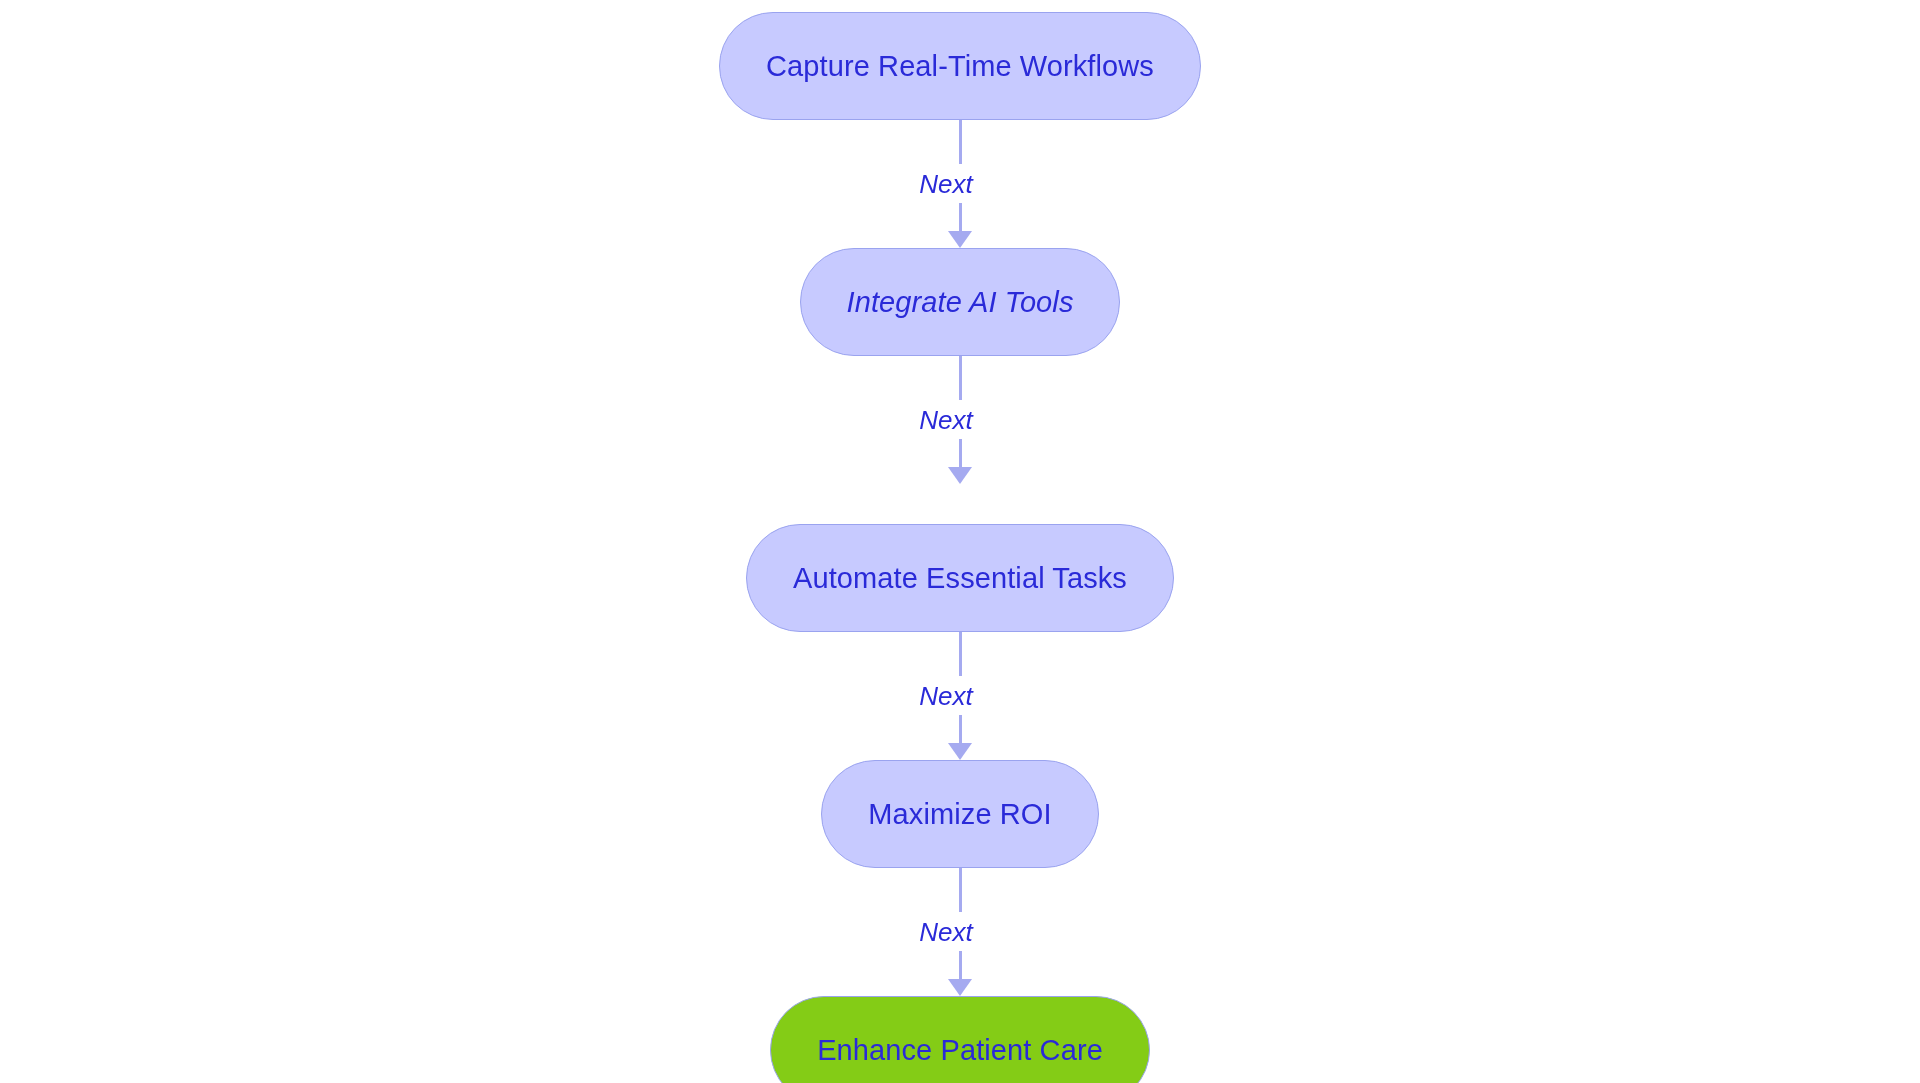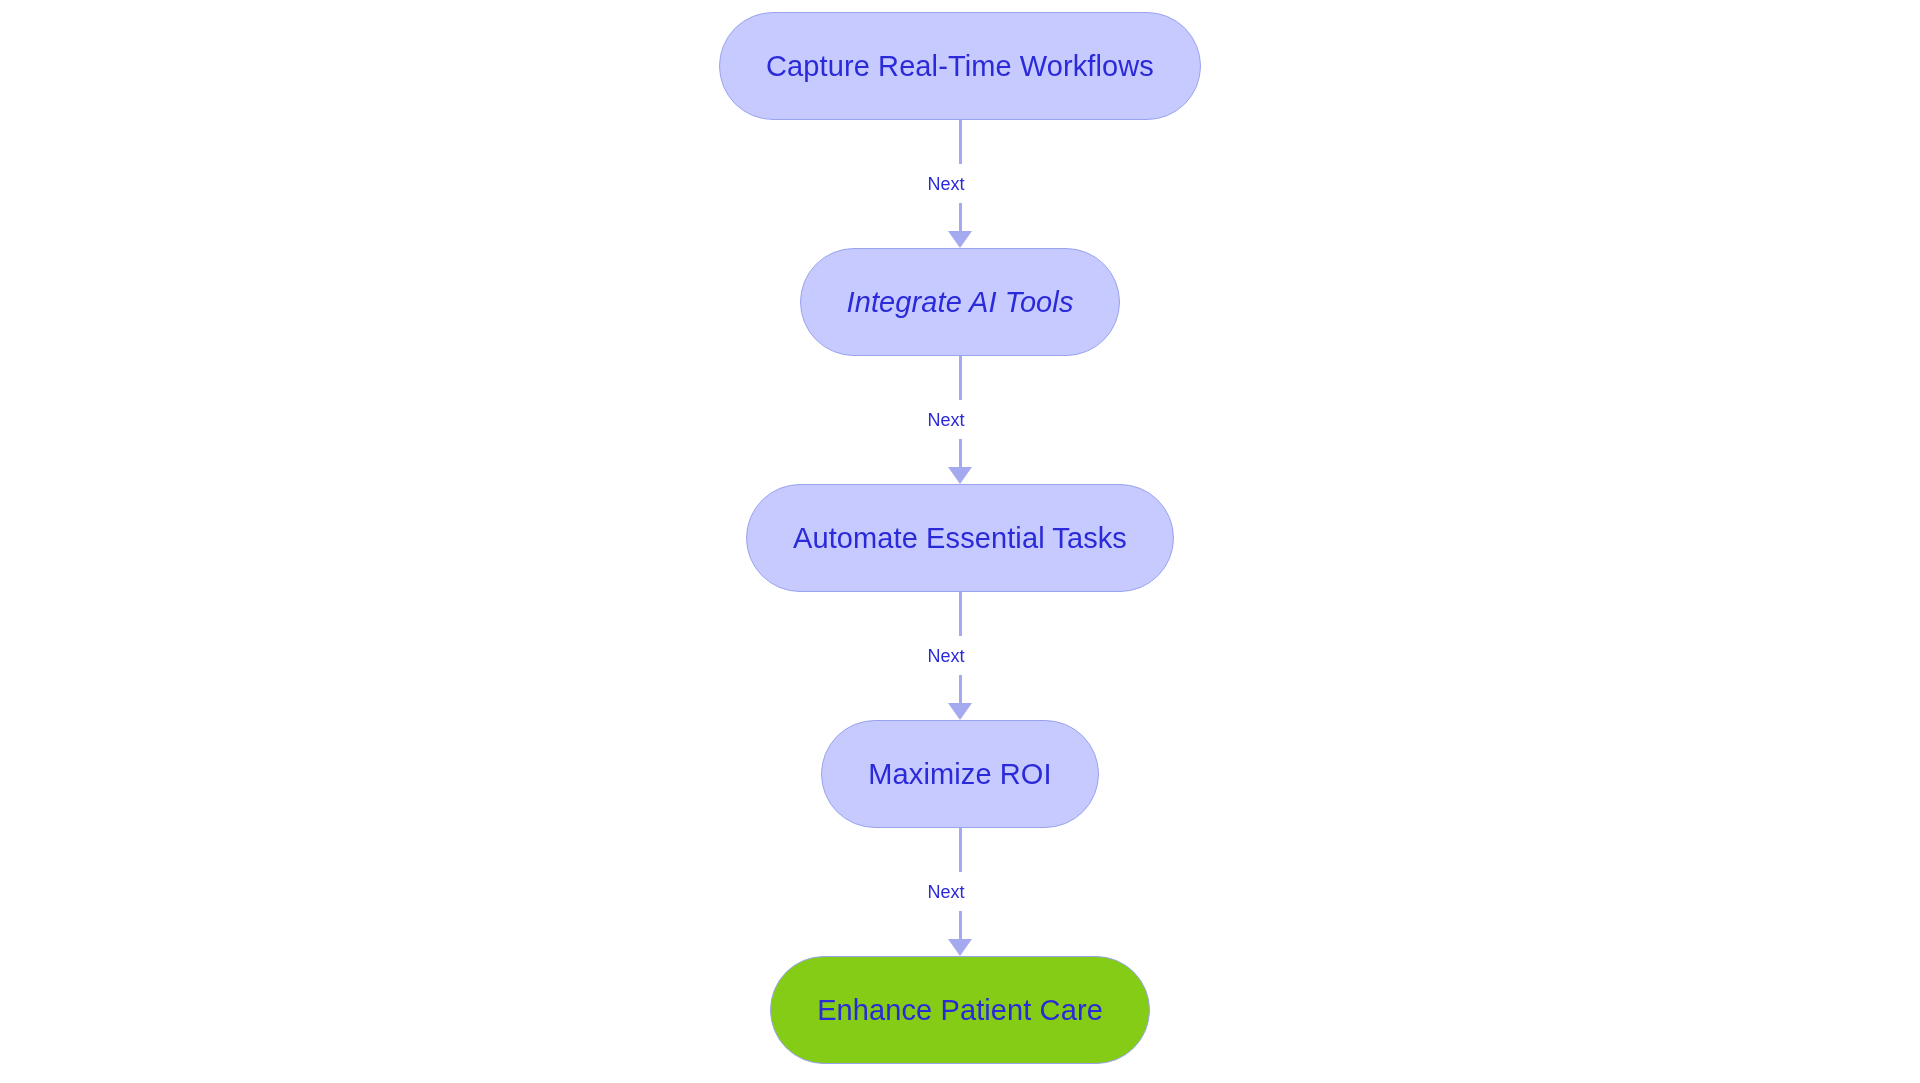--- a/index.html
+++ b/index.html
@@ -74,27 +74,28 @@
   .edge-label-row {
     height: 40px;
     display: flex;
     align-items: center;
     justify-content: center;
     position: relative;
     width: 100%;
   }
   .edge-label {
     color: #2a2ad8;
-    font-size: 18px;
+    font-size: 26px;
     line-height: 1;
     white-space: nowrap;
     background: #ffffff;
     padding: 0 6px;
     position: relative;
     left: -14px;
+    font-style: italic;
   }
   .edge-line-bottom {
     width: 3px;
     height: 28px;
     background: #a5aaf0;
     flex: none;
   }
   .edge-arrowhead {
     width: 0;
     height: 0;
@@ -132,21 +133,21 @@
 
     <div class="edge">
       <div class="edge-line-top" style="background: rgb(165, 170, 240);"></div>
       <div class="edge-label-row">
         <span class="edge-label" style="color: rgb(42, 42, 216); background: rgb(255, 255, 255);">Next</span>
       </div>
       <div class="edge-line-bottom" style="background: rgb(165, 170, 240);"></div>
       <div class="edge-arrowhead" style="border-top-color: rgb(165, 170, 240);"></div>
     </div>
 
-    <div class="node" style="background: rgb(199, 202, 255); border-color: rgb(154, 163, 239);">
+    <div class="node" style="background: rgb(199, 202, 255); border-color: rgb(154, 163, 239); margin-top: 40px;">
       <span class="node-label" style="color: rgb(42, 42, 216);">Automate Essential Tasks</span>
     </div>
 
     <div class="edge">
       <div class="edge-line-top" style="background: rgb(165, 170, 240);"></div>
       <div class="edge-label-row">
         <span class="edge-label" style="color: rgb(42, 42, 216); background: rgb(255, 255, 255);">Next</span>
       </div>
       <div class="edge-line-bottom" style="background: rgb(165, 170, 240);"></div>
       <div class="edge-arrowhead" style="border-top-color: rgb(165, 170, 240);"></div>

